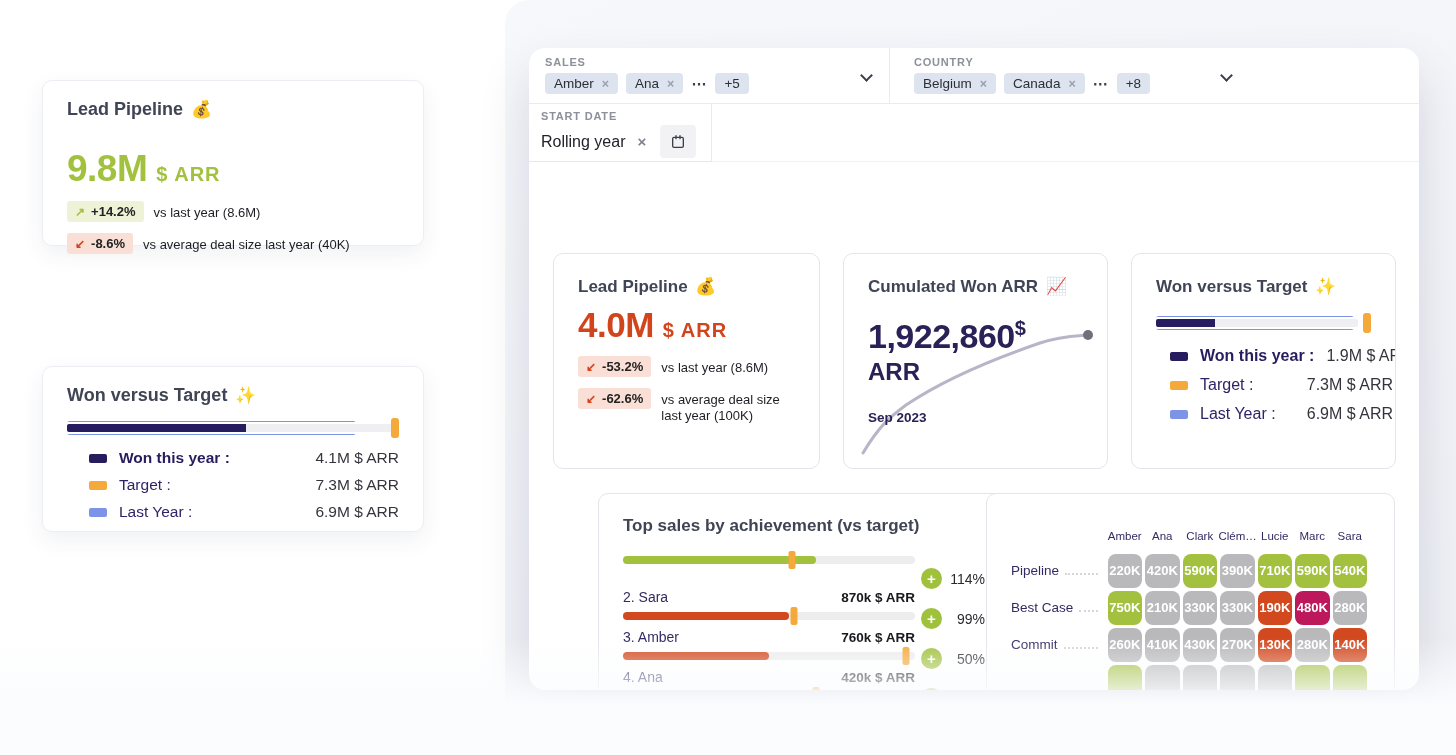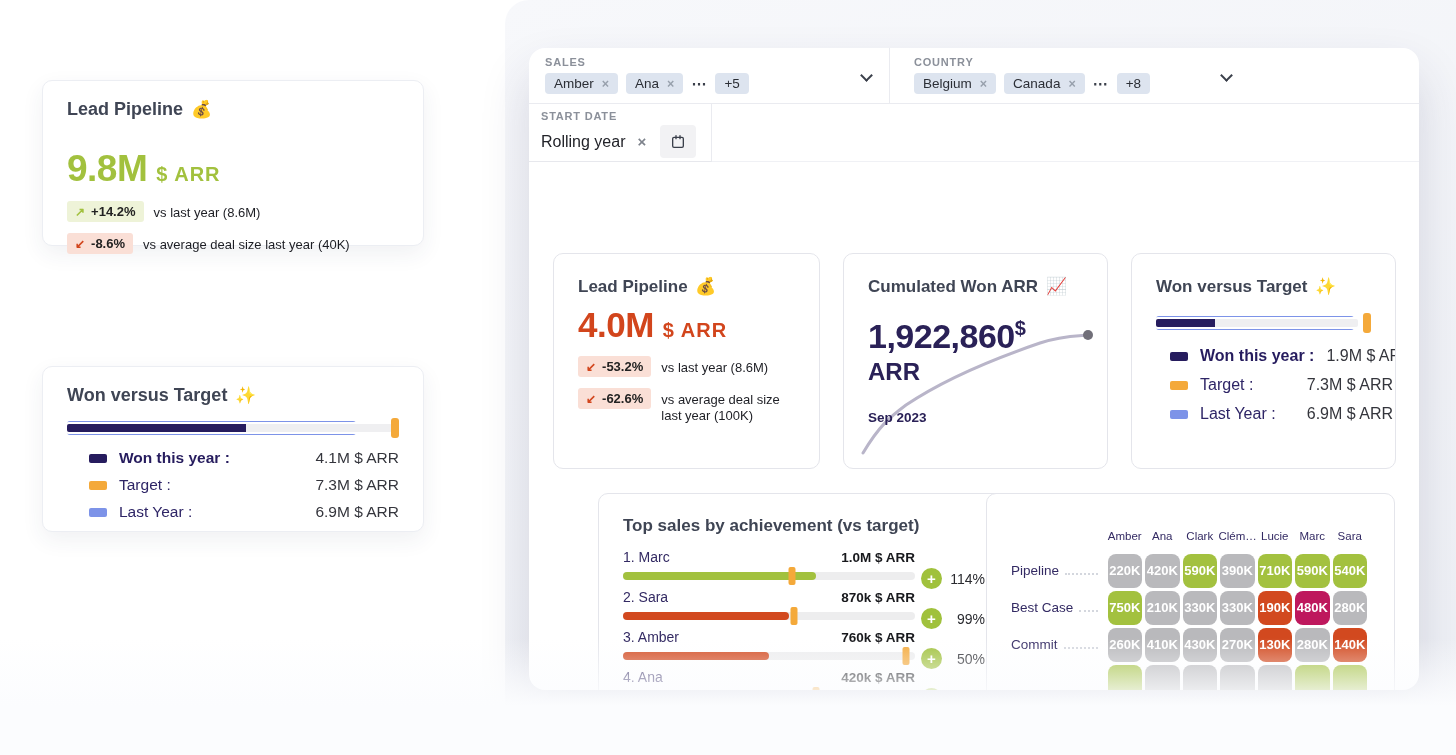--- a/index.html
+++ b/index.html
@@ -311,24 +311,20 @@
       </div>
     </div>
   </div>
 
   <div class="card kpi card-top">
     <div class="card-title">Top sales by achievement (vs target)</div>
     <div class="ts-rows">
 
       <div class="ts-row">
         <div class="ts-main">
-          <div class="ts-line1">
-            <span class="ts-name">1. Marc</span>
-            <span class="ts-val">1.0M $ ARR</span>
-          </div>
           <div class="ts-bar">
             <div class="ts-track"></div>
             <div class="ts-fill" style="width: 66%; background: rgb(162, 193, 62);"></div>
             <div class="ts-marker" style="left: 58%; background: rgb(244, 169, 58);"></div>
           </div>
         </div>
         <div class="ts-aux">
           <button class="ts-plus">+</button>
           <span class="ts-pct">114%</span>
         </div>

